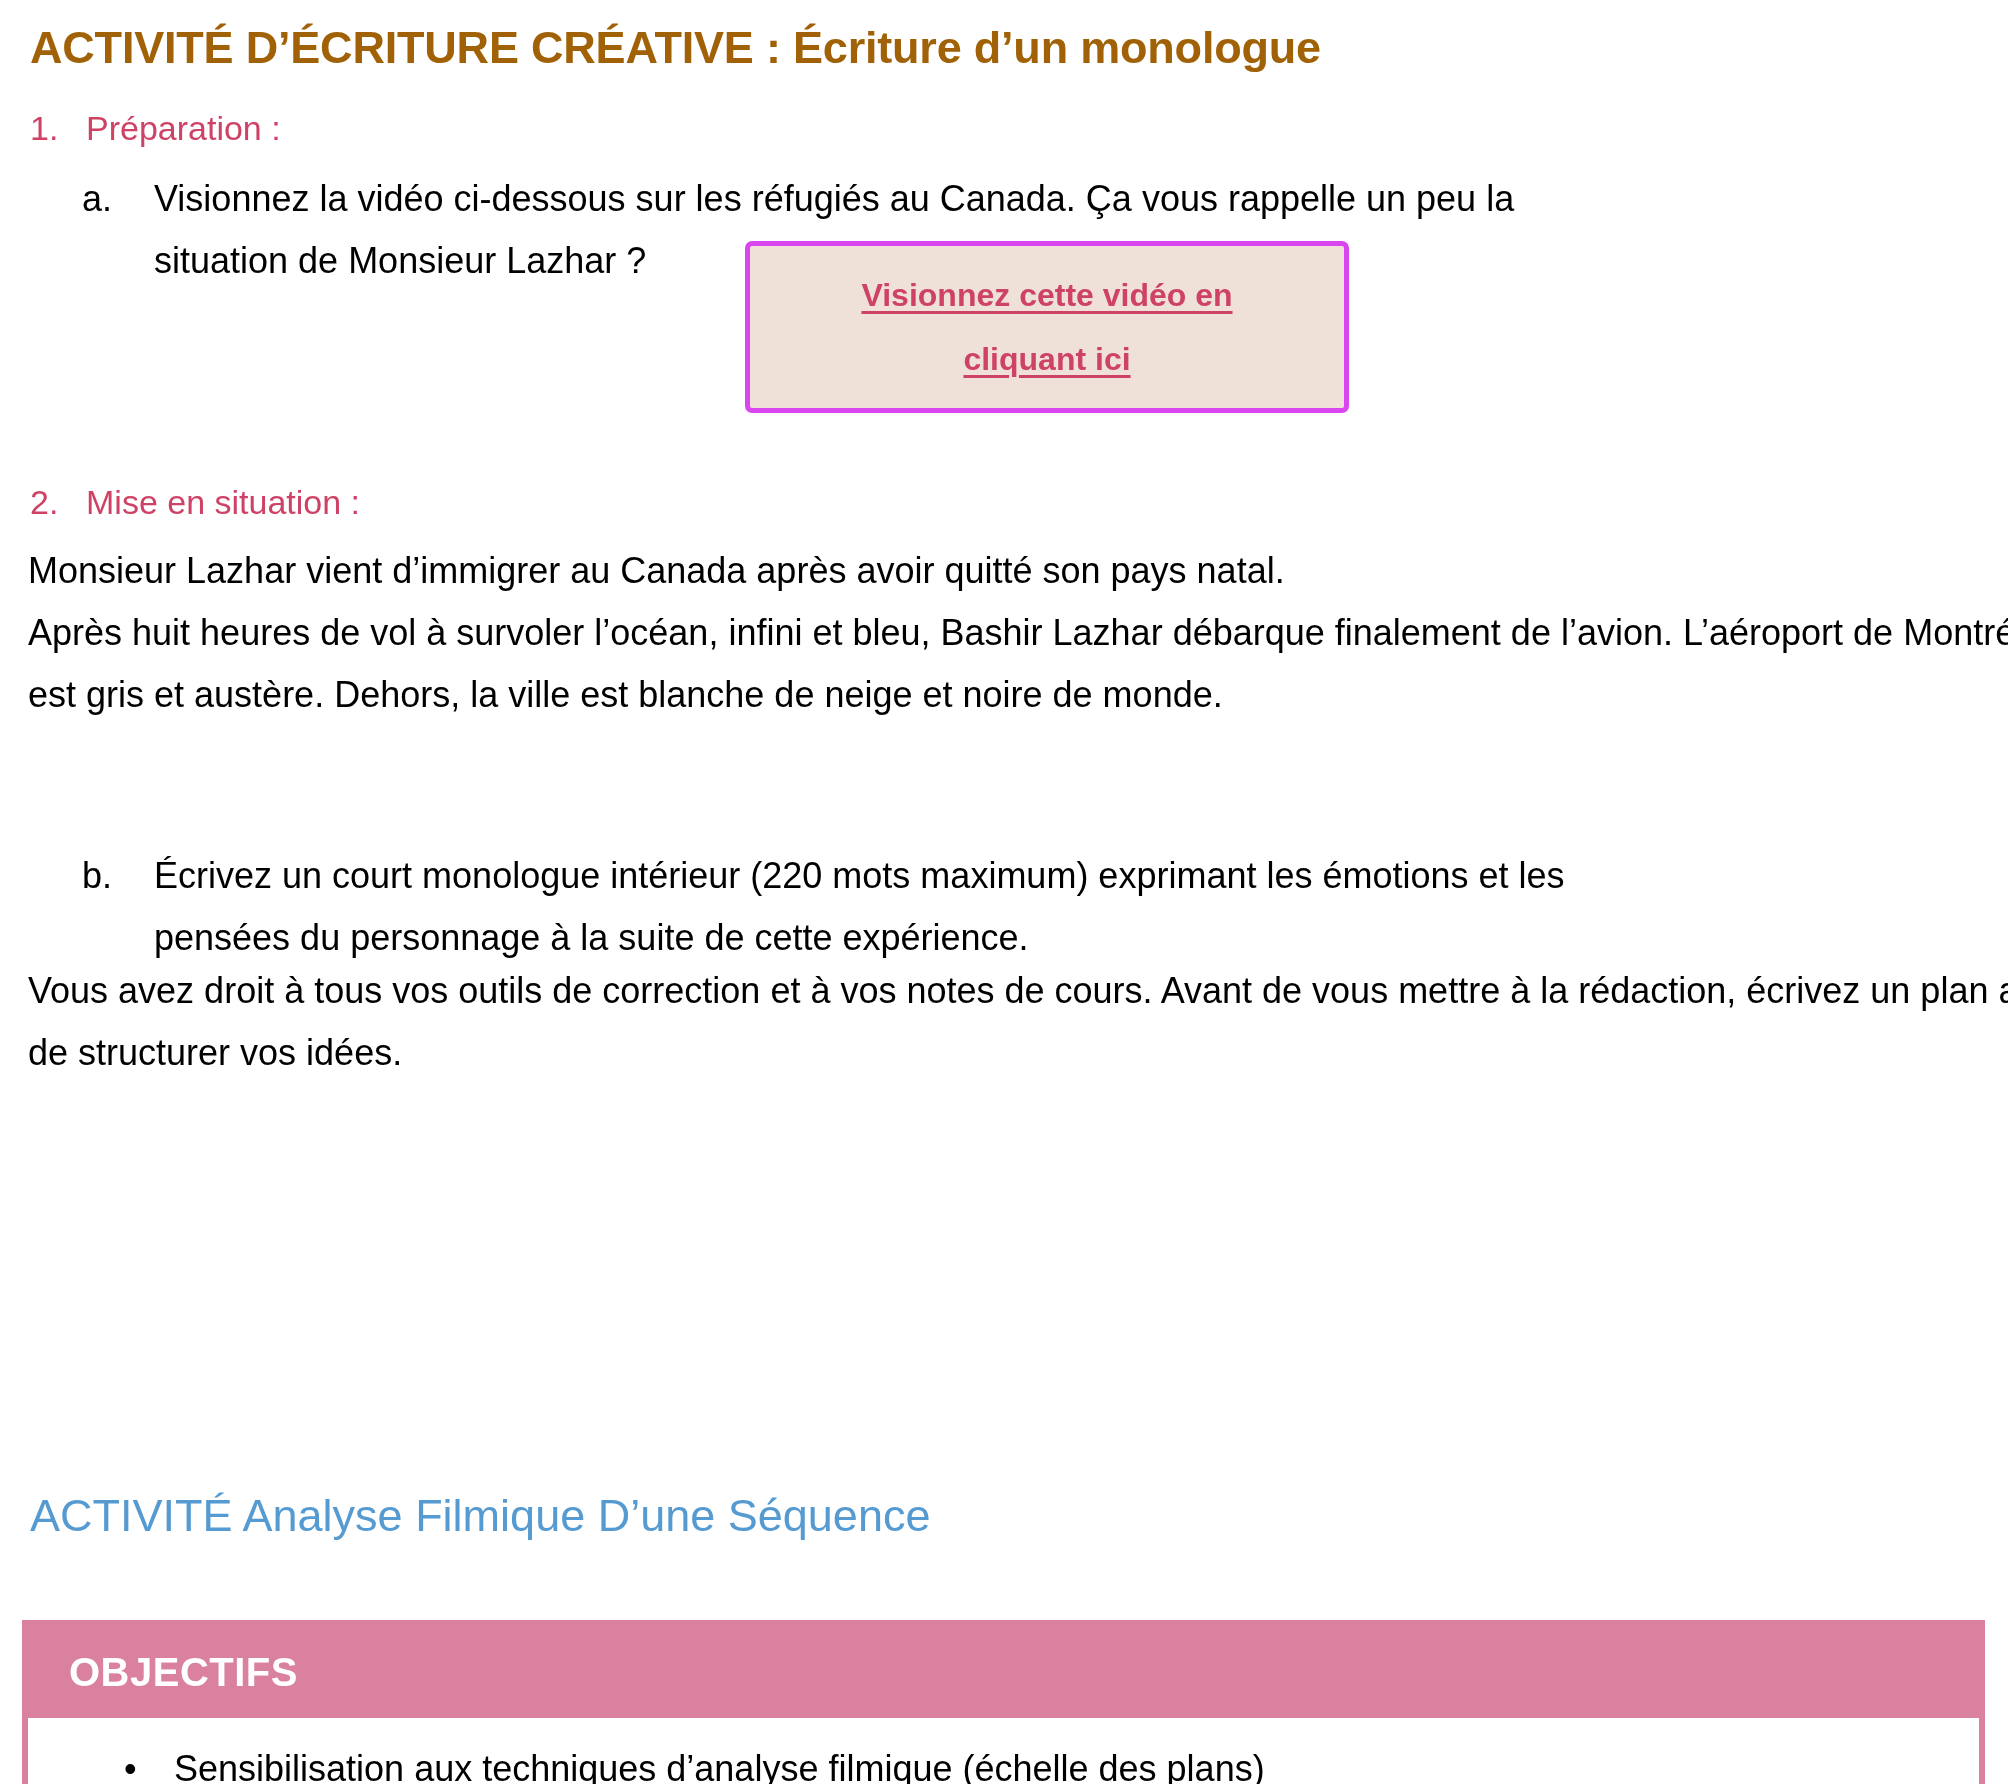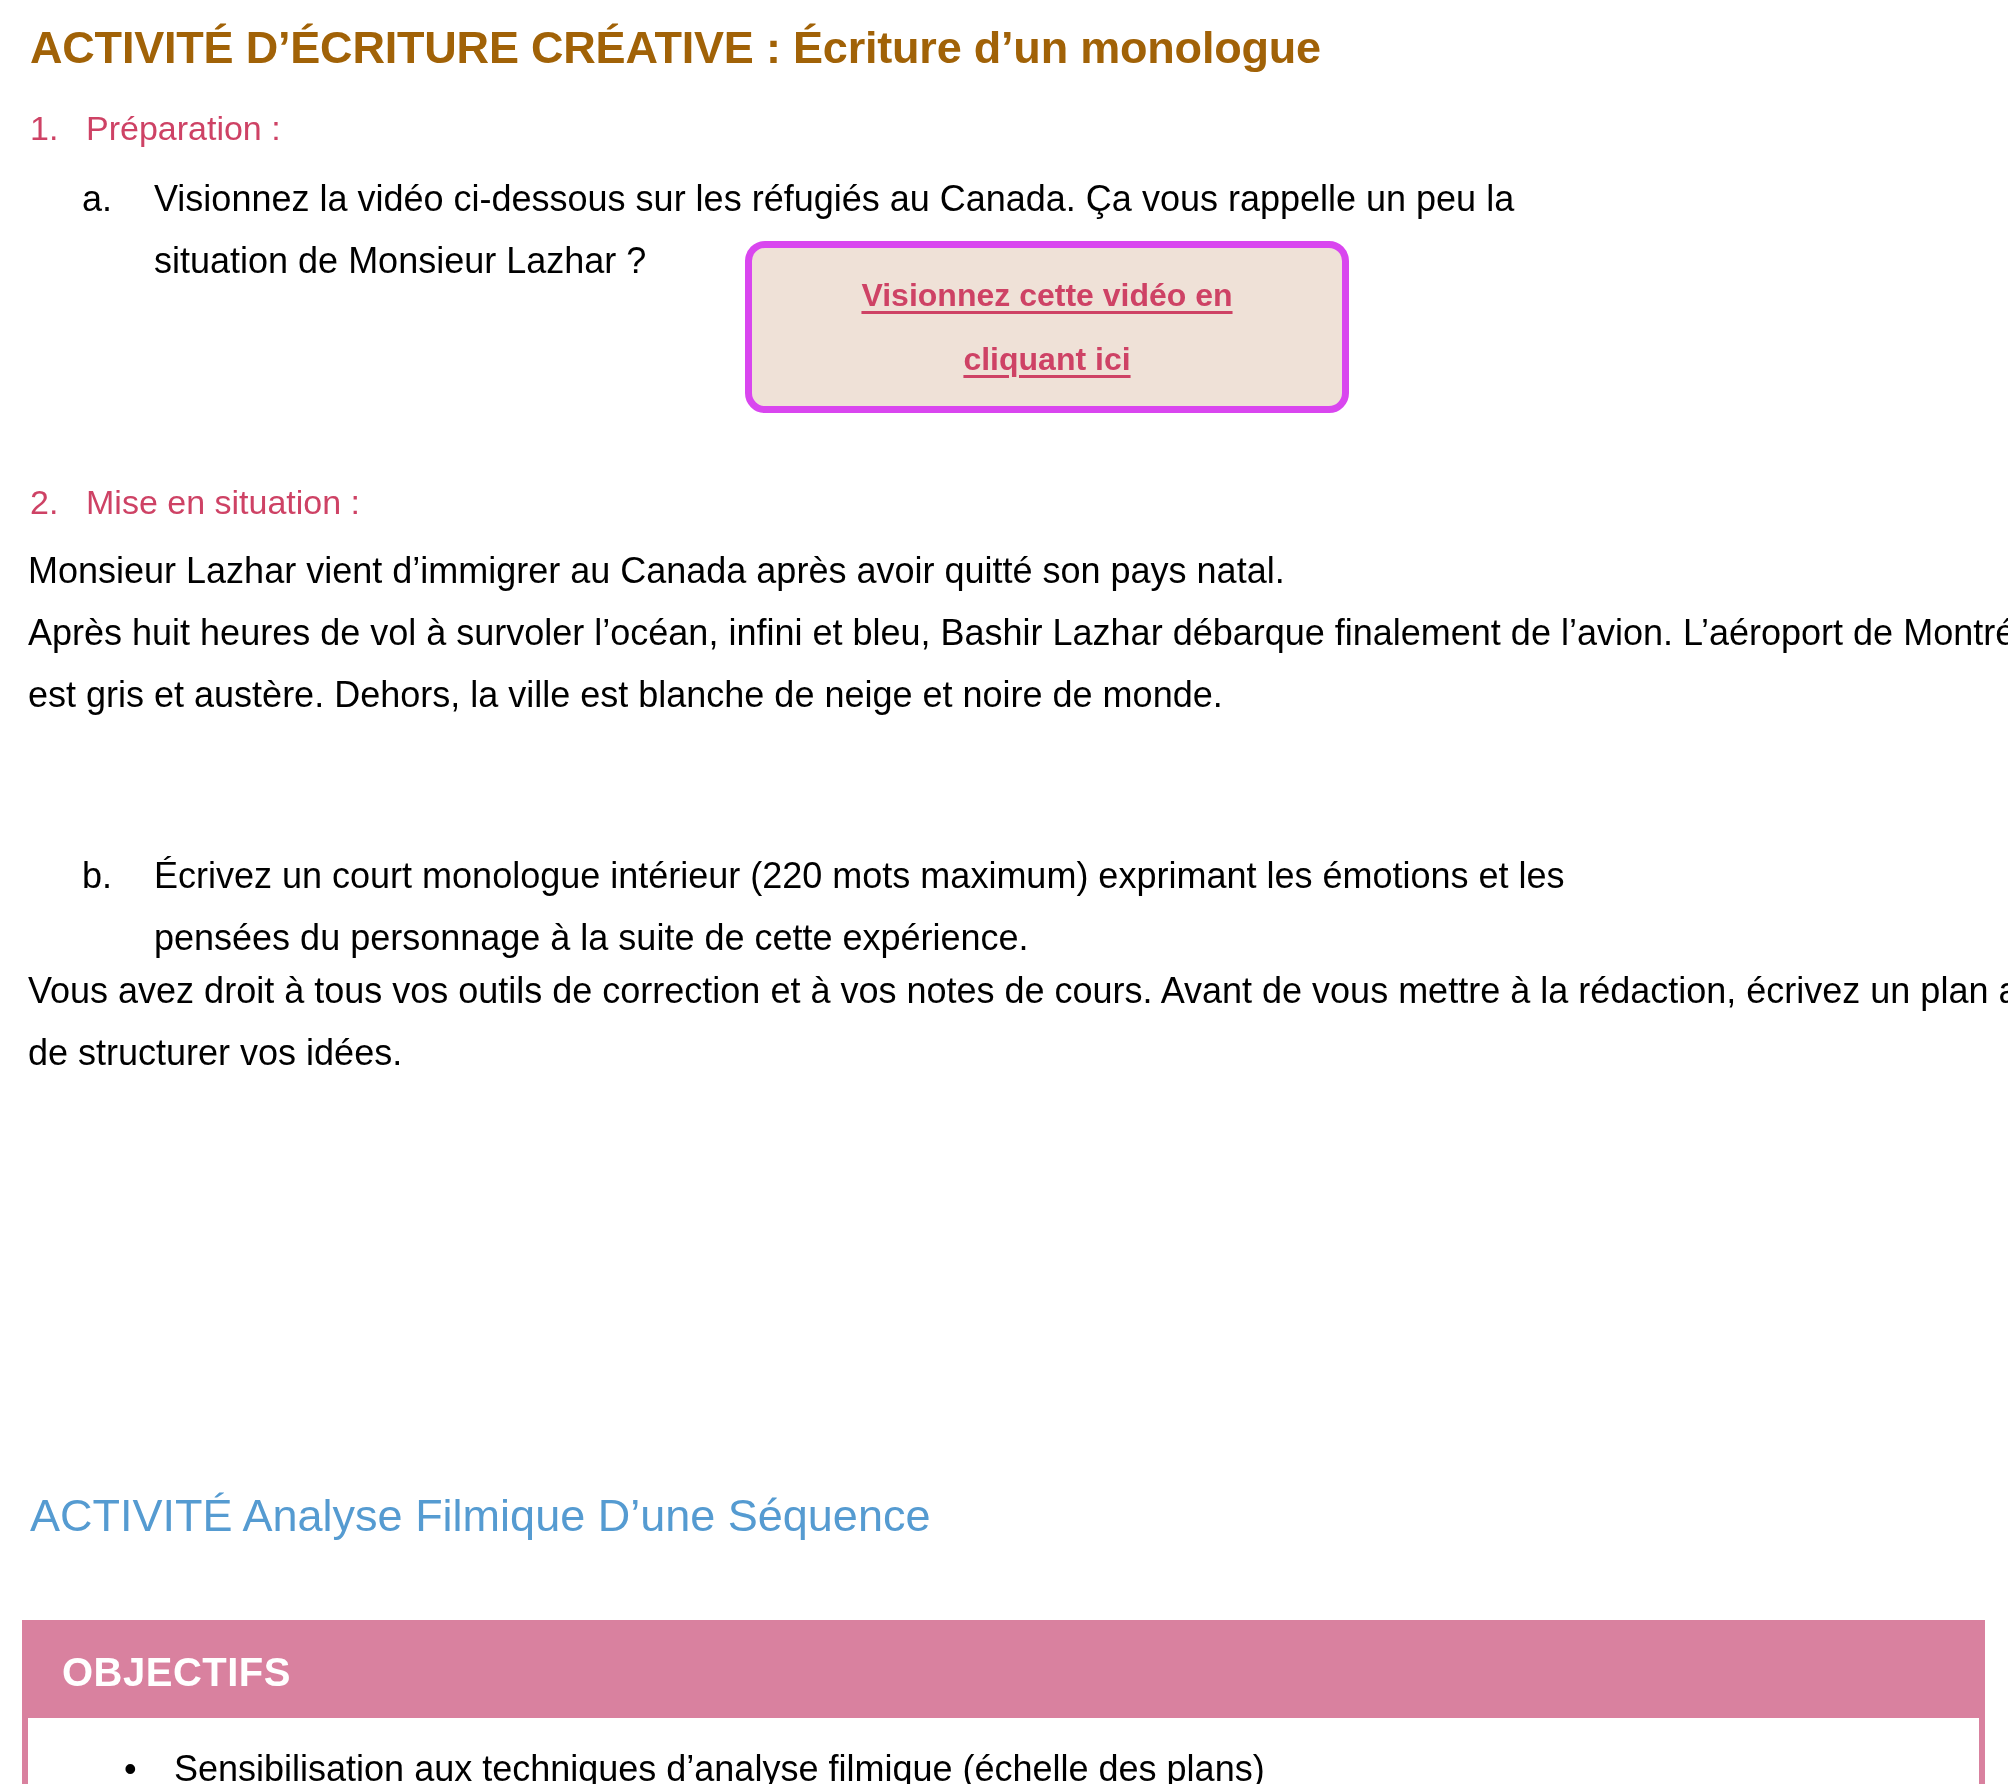--- a/index.html
+++ b/index.html
@@ -91,22 +91,22 @@
 
   
   .video-box {
     position: absolute;
     left: 745px;
     top: 241px;
     width: 604px;
     height: 172px;
     box-sizing: border-box;
     background: #EFE1D7;
-    border: 7px solid #d946ef;
-    border-radius: 20px;
+    border: 5px solid #d946ef;
+    border-radius: 7px;
     display: flex;
     align-items: center;
     justify-content: center;
     text-align: center;
   }
   .video-link {
     display: inline-block;
     font-size: 32px;
     font-weight: bold;
     line-height: 64px;
@@ -146,20 +146,21 @@
     display: flex;
     align-items: center;
     padding-left: 34px;
     box-sizing: border-box;
   }
   .objectives-header-label {
     color: #ffffff;
     font-size: 40px;
     font-weight: bold;
     letter-spacing: 0.5px;
+    margin-left: 7px;
   }
   .objectives-body {
     background: #ffffff;
     padding: 22px 0 0 0;
     min-height: 80px;
   }
   .objectives-list {
     margin: 0;
     padding: 0;
     list-style: none;

